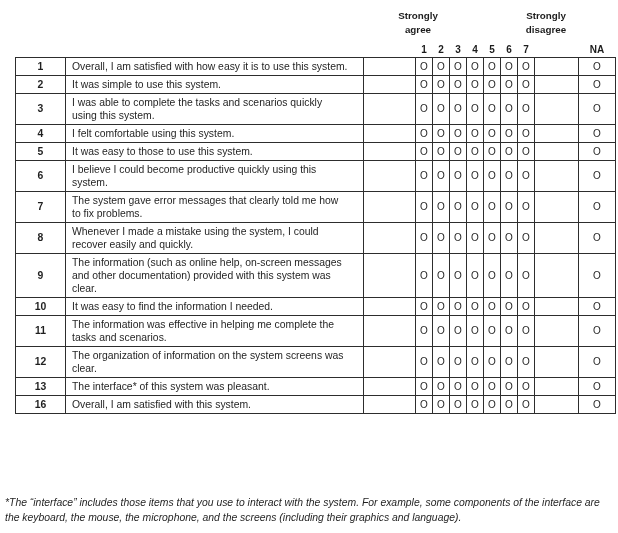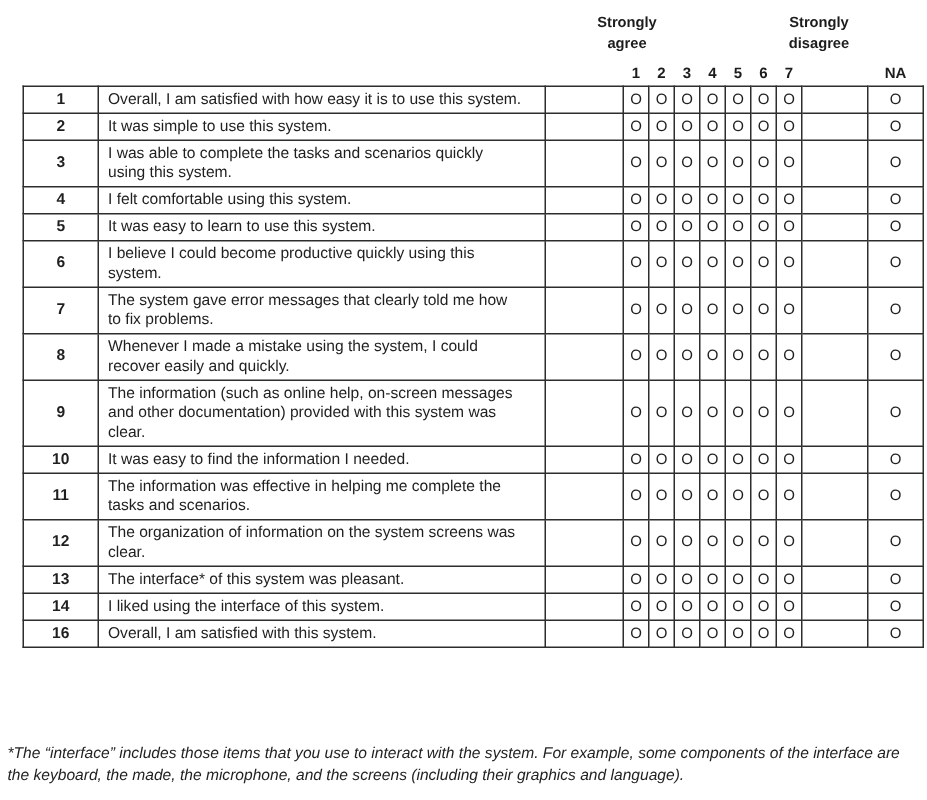--- a/index.html
+++ b/index.html
@@ -151,21 +151,21 @@
           <td class="c-opt">O</td>
           <td class="c-opt">O</td>
           <td class="c-opt">O</td>
           <td class="c-opt">O</td>
           <td class="c-opt">O</td>
           <td class="c-blank"></td>
           <td class="c-opt">O</td>
         </tr>
         <tr>
           <td class="c-num">5</td>
-          <td class="c-stmt">It was easy to learn to use this system.</td>
+          <td class="c-stmt">It was easy to those to use this system.</td>
           <td class="c-blank"></td>
           <td class="c-opt">O</td>
           <td class="c-opt">O</td>
           <td class="c-opt">O</td>
           <td class="c-opt">O</td>
           <td class="c-opt">O</td>
           <td class="c-opt">O</td>
           <td class="c-opt">O</td>
           <td class="c-blank"></td>
           <td class="c-opt">O</td>
@@ -276,45 +276,31 @@
           <td class="c-opt">O</td>
           <td class="c-opt">O</td>
           <td class="c-opt">O</td>
           <td class="c-opt">O</td>
           <td class="c-opt">O</td>
           <td class="c-opt">O</td>
           <td class="c-blank"></td>
           <td class="c-opt">O</td>
         </tr>
         <tr>
-          <td class="c-num">14</td>
-          <td class="c-stmt">I liked using the interface of this system.</td>
-          <td class="c-blank"></td>
-          <td class="c-opt">O</td>
-          <td class="c-opt">O</td>
-          <td class="c-opt">O</td>
-          <td class="c-opt">O</td>
-          <td class="c-opt">O</td>
-          <td class="c-opt">O</td>
-          <td class="c-opt">O</td>
-          <td class="c-blank"></td>
-          <td class="c-opt">O</td>
-        </tr>
-        <tr>
           <td class="c-num">16</td>
           <td class="c-stmt">Overall, I am satisfied with this system.</td>
           <td class="c-blank"></td>
           <td class="c-opt">O</td>
           <td class="c-opt">O</td>
           <td class="c-opt">O</td>
           <td class="c-opt">O</td>
           <td class="c-opt">O</td>
           <td class="c-opt">O</td>
           <td class="c-opt">O</td>
           <td class="c-blank"></td>
           <td class="c-opt">O</td>
         </tr>
       </tbody>
   </table>
 
-  <div class="abs footnote">*The “interface” includes those items that you use to interact with the system. For example, some components of the interface are the keyboard, the made, the microphone, and the screens (including their graphics and language).</div>
+  <div class="abs footnote">*The “interface” includes those items that you use to interact with the system. For example, some components of the interface are the keyboard, the mouse, the microphone, and the screens (including their graphics and language).</div>
 
 </div>
 
 </body></html>

